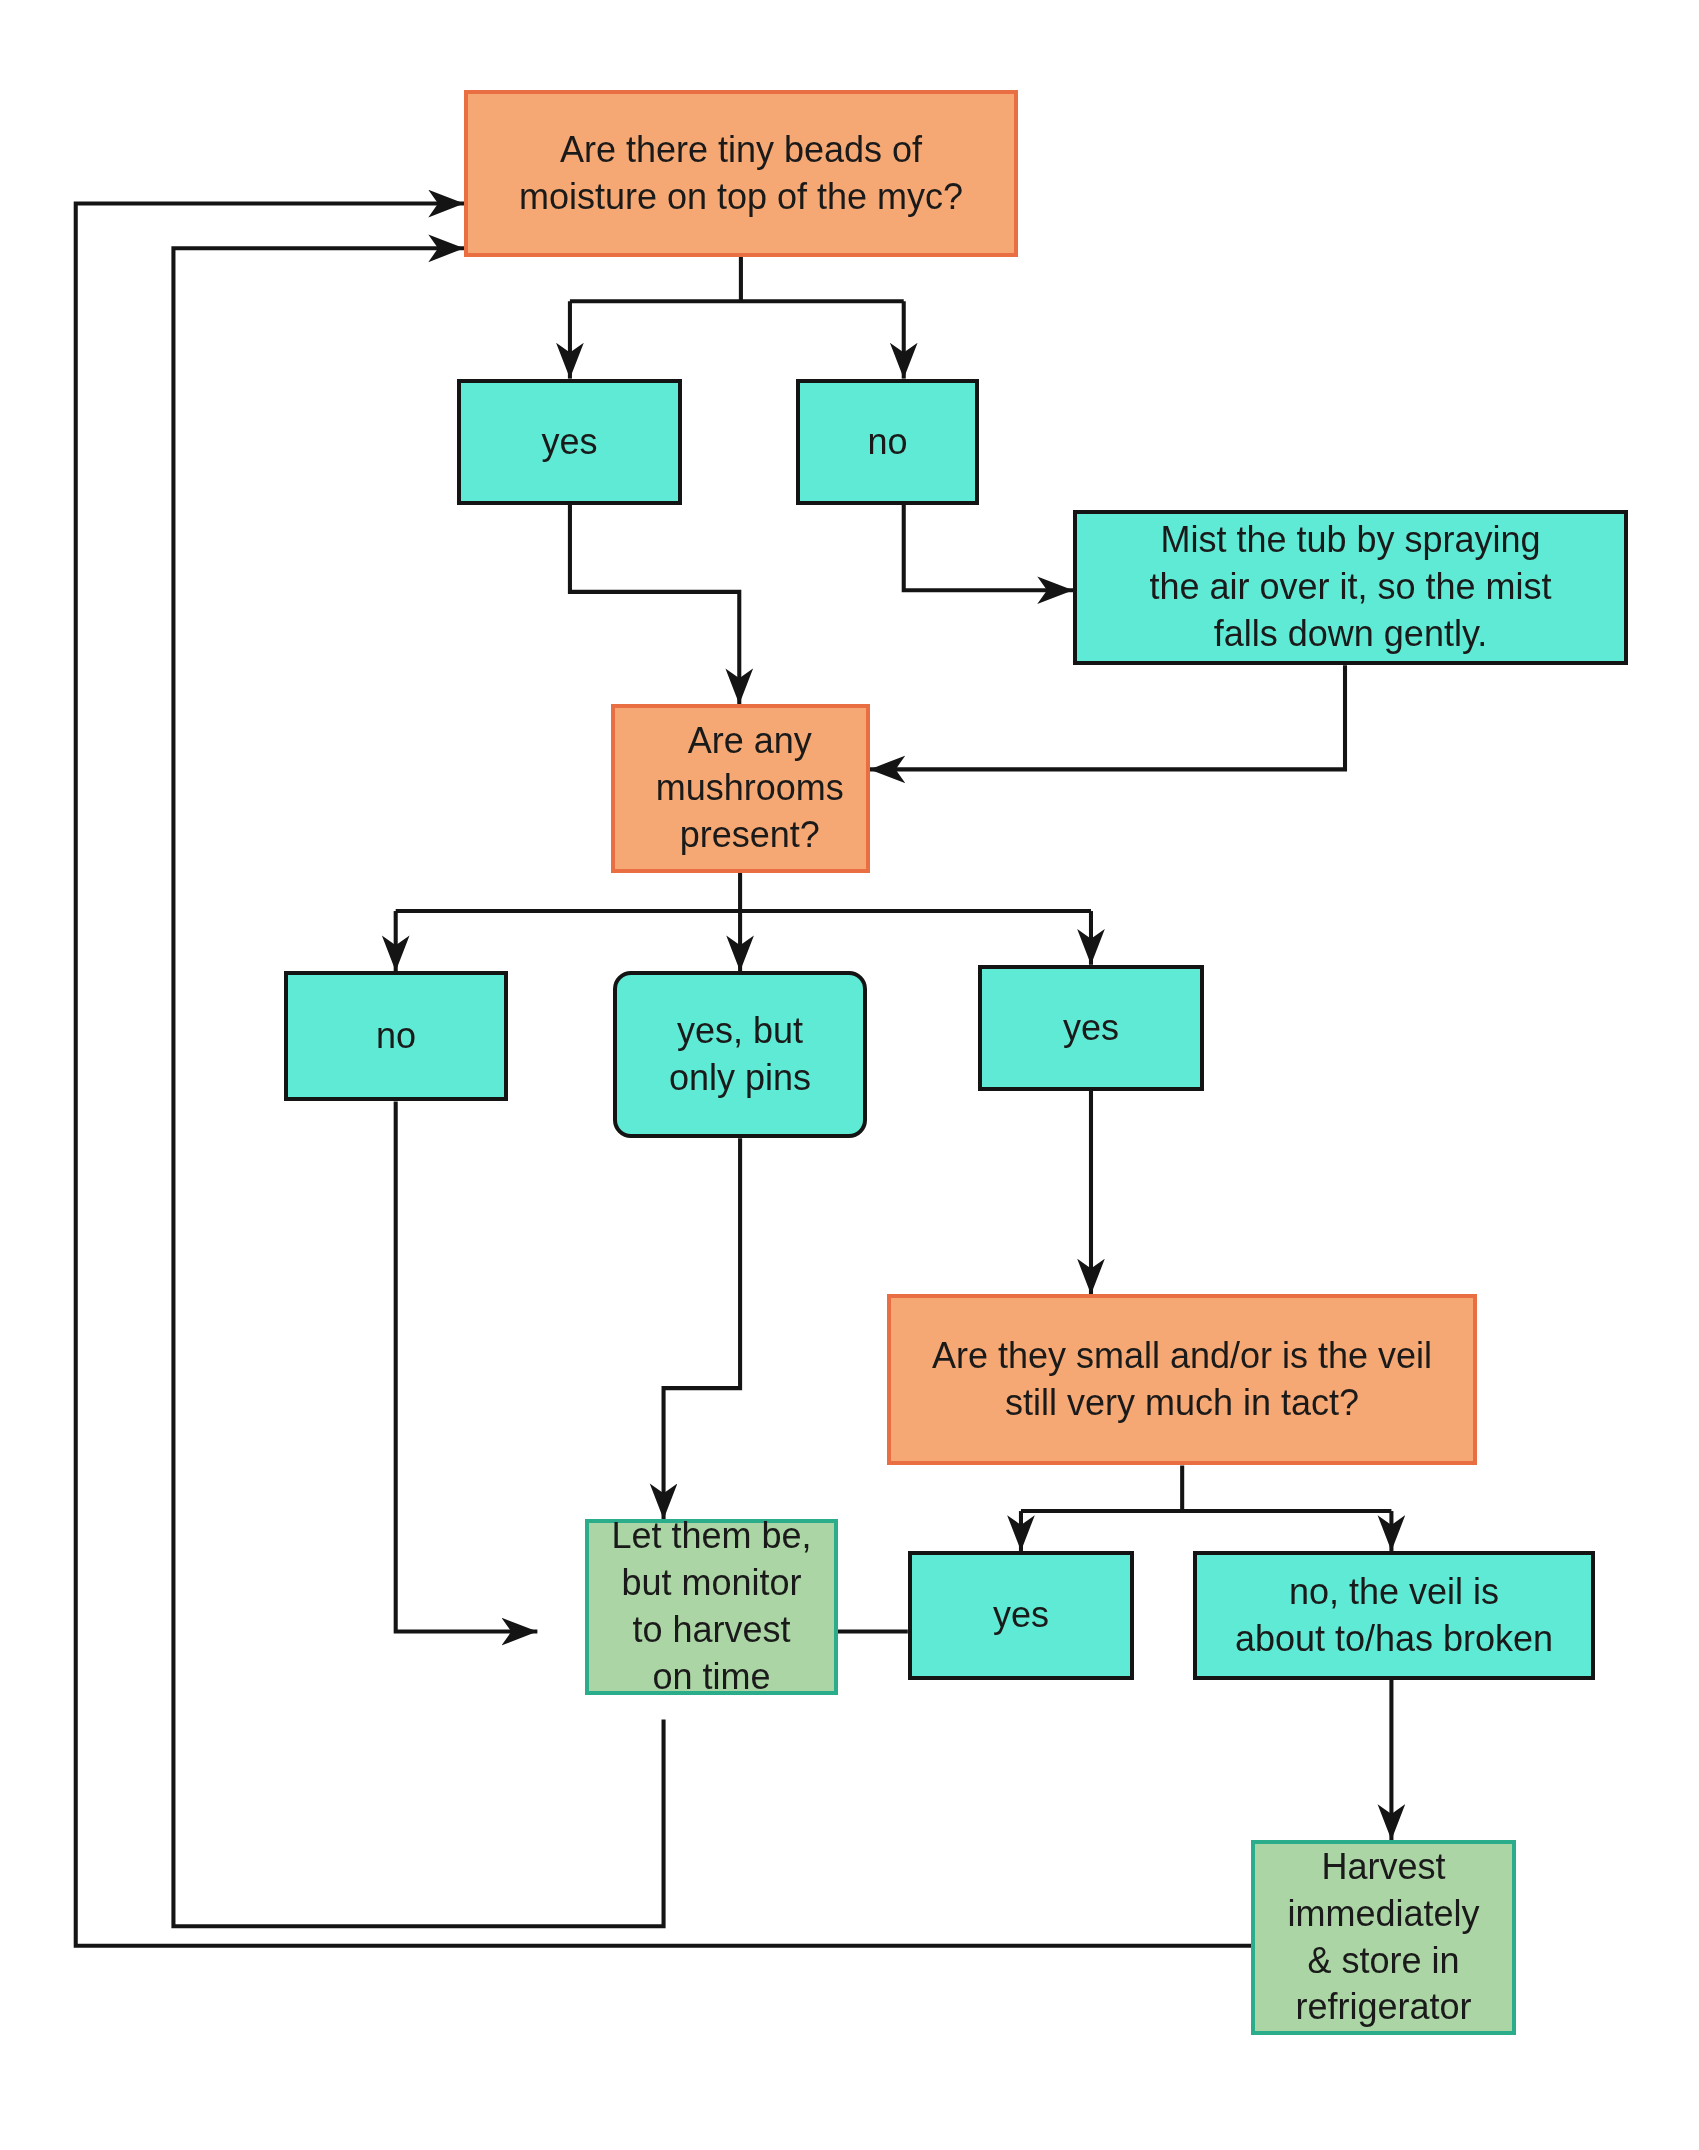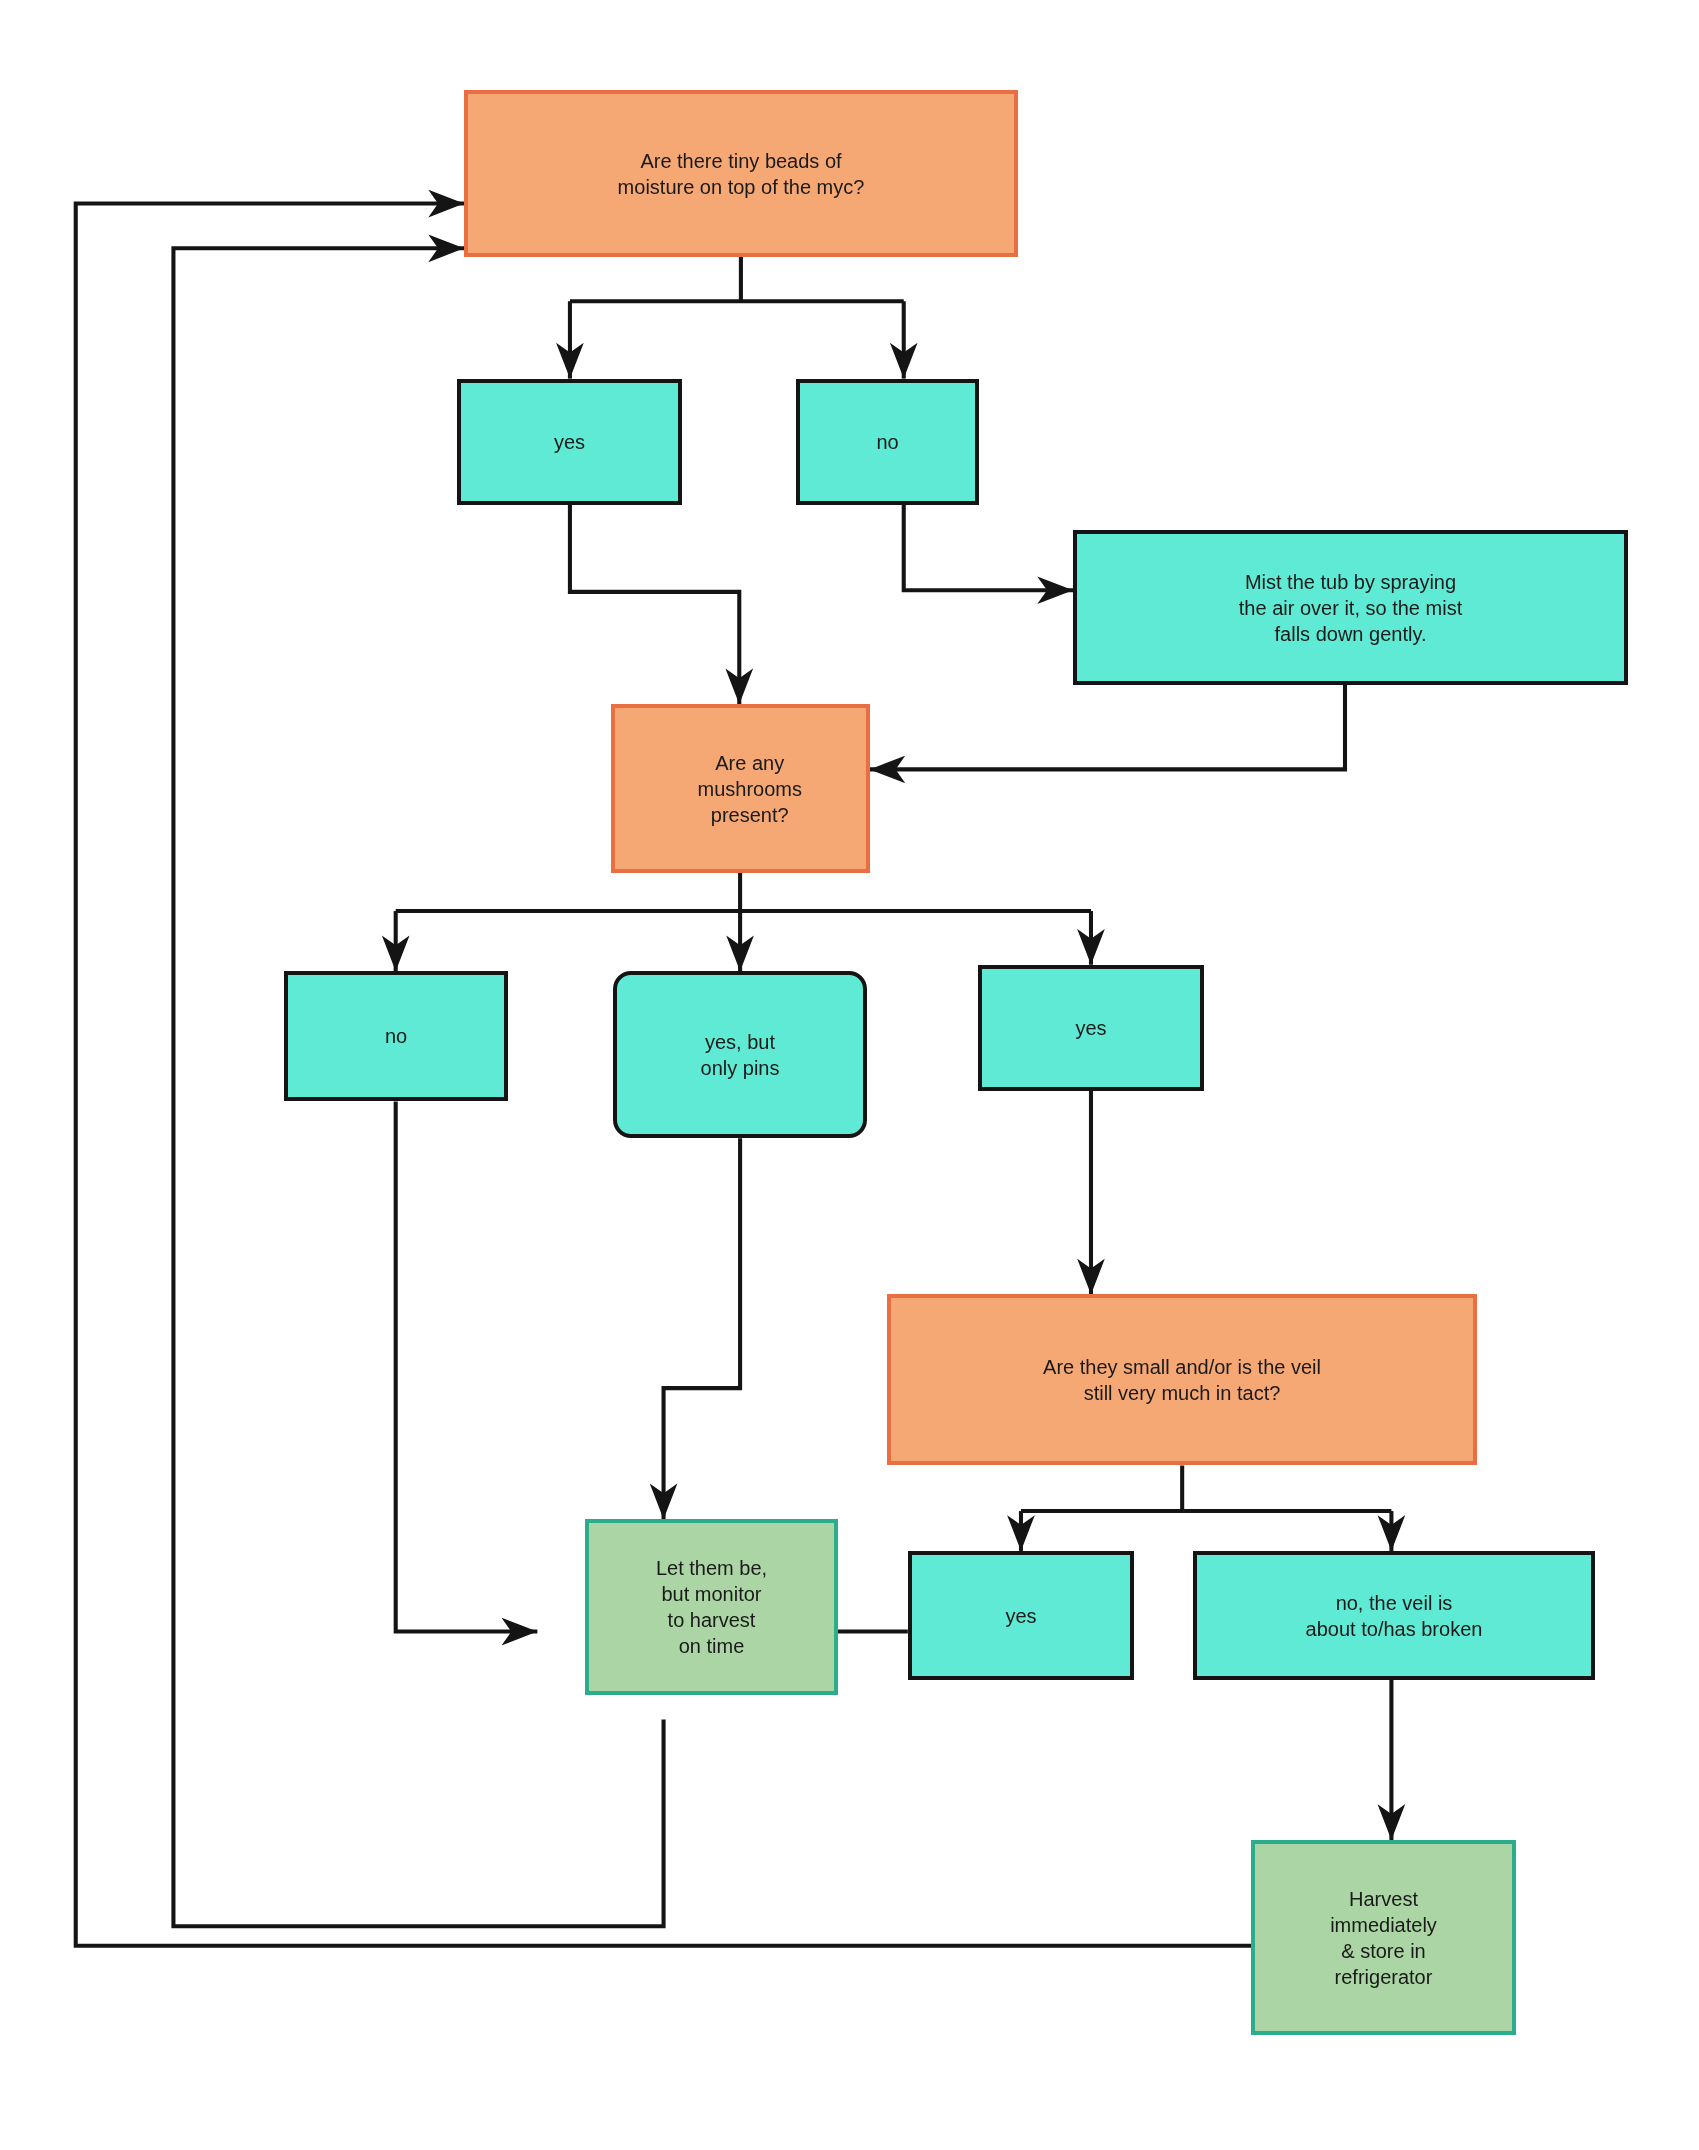--- a/index.html
+++ b/index.html
@@ -10,21 +10,21 @@
     font-family:"Liberation Sans", sans-serif;
     overflow:hidden;
   }
   svg.wires{position:absolute;left:0;top:0;width:1700px;height:2151px;}
   .node{
     position:absolute;
     display:flex;align-items:center;justify-content:center;
     box-sizing:border-box;
     text-align:center;
     color:#1a1a1a;
-    font-size:20px;
+    font-size:36px;
     line-height:1.3;
     font-weight:500;
     padding:6.5px;
   }
   .node .label{white-space:pre-line;}
   .plain{background:#5eead4;border:4.1px solid #141414;}
   .question{background:#f5a873;border:4.1px solid #e96e41;}
   .action{background:#abd5a4;border:4.1px solid #2bad8c;}
 </style>
 </head>
@@ -68,21 +68,21 @@
   </div>
 
   <div class="node plain" style="left:457px;top:379px;width:225px;height:126px;">
     <span class="label">yes</span>
   </div>
 
   <div class="node plain" style="left:796px;top:379px;width:183px;height:126px;">
     <span class="label">no</span>
   </div>
 
-  <div class="node plain" style="left:1073px;top:510px;width:555px;height:155px;margin-top:20px;">
+  <div class="node plain" style="left:1073px;top:510px;width:555px;height:155px;">
     <span class="label">Mist the tub by spraying
 the air over it, so the mist
 falls down gently.</span>
   </div>
 
   <div class="node question" style="left:611px;top:704px;width:259px;height:169px;padding-left:25px;">
     <span class="label">Are any
 mushrooms
 present?</span>
   </div>

